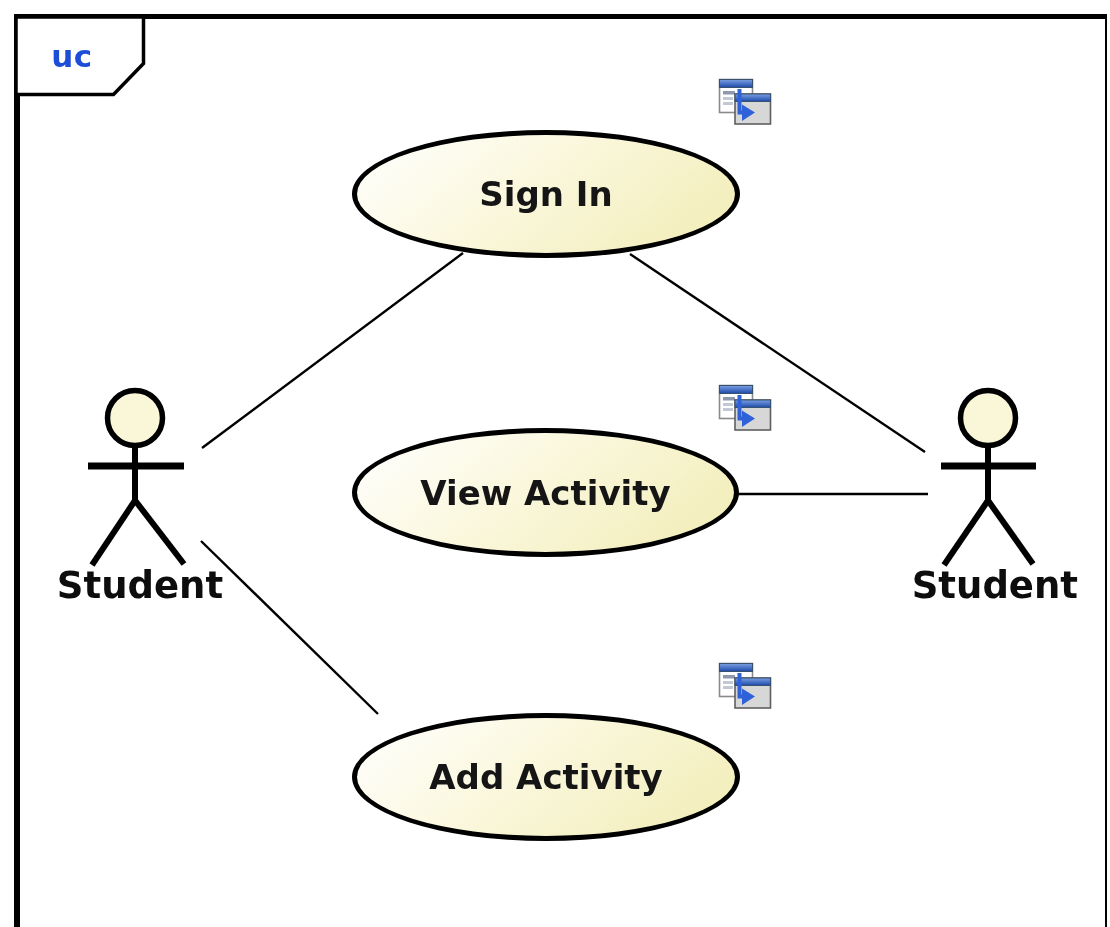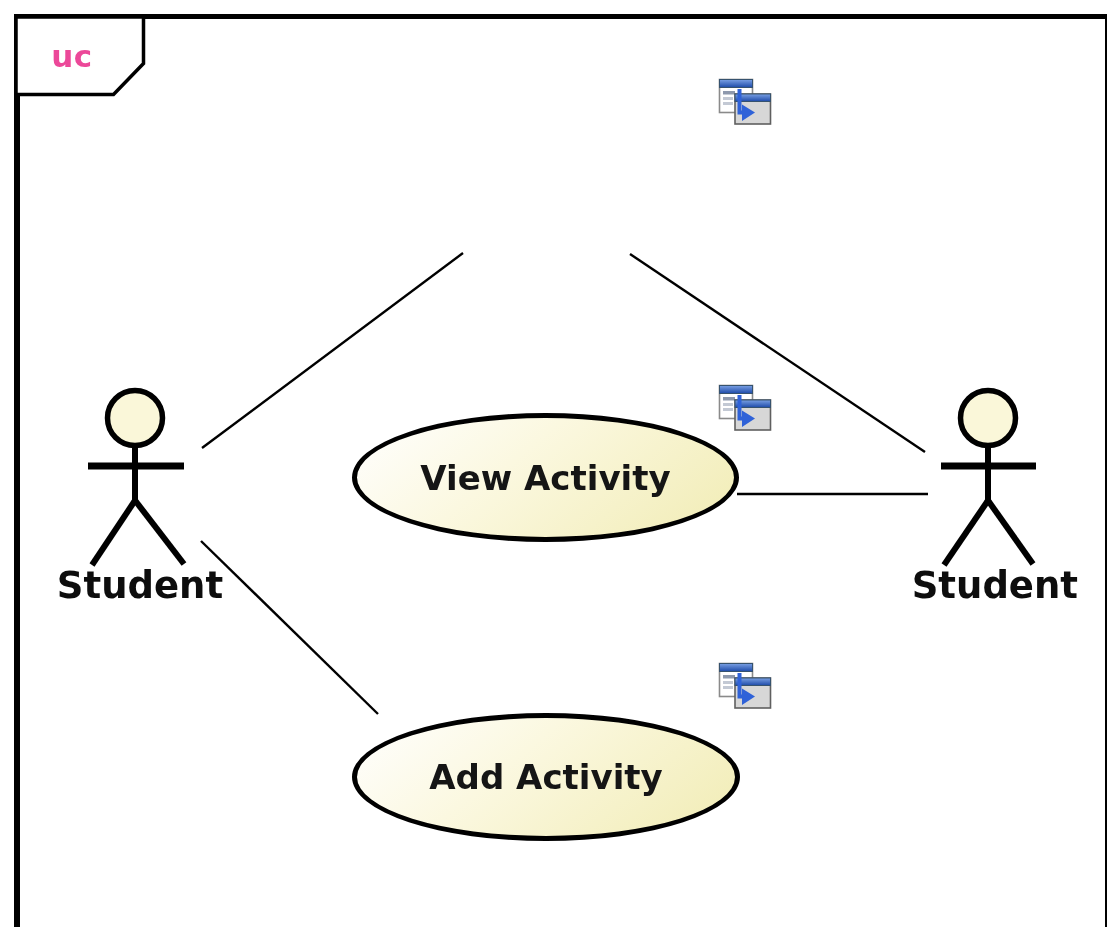--- a/index.html
+++ b/index.html
@@ -35,41 +35,41 @@
     height: 927px;
   }
   .uc-tab-label {
     position: absolute;
     left: 20px;
     top: 38px;
     width: 104px;
     text-align: center;
     font-size: 31px;
     font-weight: 700;
-    color: #ec4899;
+    color: #1d4ed8;
     letter-spacing: 0.5px;
   }
   .usecase {
     position: absolute;
     box-sizing: border-box;
     border: 5px solid #000;
     border-radius: 50%;
     background: linear-gradient(140deg, #ffffff 0%, #fbf8e0 40%, #f1ecb4 100%);
     display: flex;
     align-items: center;
     justify-content: center;
   }
   .usecase .uc-label {
     font-size: 34px;
     font-weight: 700;
     color: #151515;
     white-space: nowrap;
   }
   #usecase-sign-in      { left: 352px; top: 130px; width: 388px; height: 128px; }
-  #usecase-view-activity{ left: 352px; top: 413px; width: 387px; height: 129px; align-items: center; }
+  #usecase-view-activity{ left: 352px; top: 428px; width: 387px; height: 129px; align-items: center; }
   #usecase-add-activity { left: 352px; top: 713px; width: 388px; height: 128px; text-align: center; }
   .actor-label {
     position: absolute;
     width: 170px;
     text-align: center;
     font-size: 37px;
     font-weight: 700;
     color: #0d0d0d;
     white-space: nowrap;
   }
@@ -130,20 +130,23 @@
         <rect x="17" y="16" width="35.5" height="30" fill="#d7d7d7" stroke="#5f5f5f" stroke-width="1.6"></rect>
         <rect x="17" y="16" width="35.5" height="7.5" fill="url(#ttlGrad)" stroke="#36526e" stroke-width="1"></rect>
         <path d="M21.5 11 V34.5 H26" fill="none" stroke="#2f62d8" stroke-width="4"></path>
         <polygon points="24,26.5 24,43 37,34.5" fill="#2f62d8"></polygon>
       </g>
     </defs>
   </svg>
 
   <div class="uc-tab-label">uc</div>
 
+  <div class="usecase" id="usecase-sign-in">
+    <span class="uc-label">Sign In</span>
+  </div>
   <div class="usecase" id="usecase-view-activity">
     <span class="uc-label">View Activity</span>
   </div>
   <div class="usecase" id="usecase-add-activity">
     <span class="uc-label">Add Activity</span>
   </div>
 
   <div class="actor-label" id="teacher-label">Student</div>
   <div class="actor-label" id="student-label">Student</div>
 

